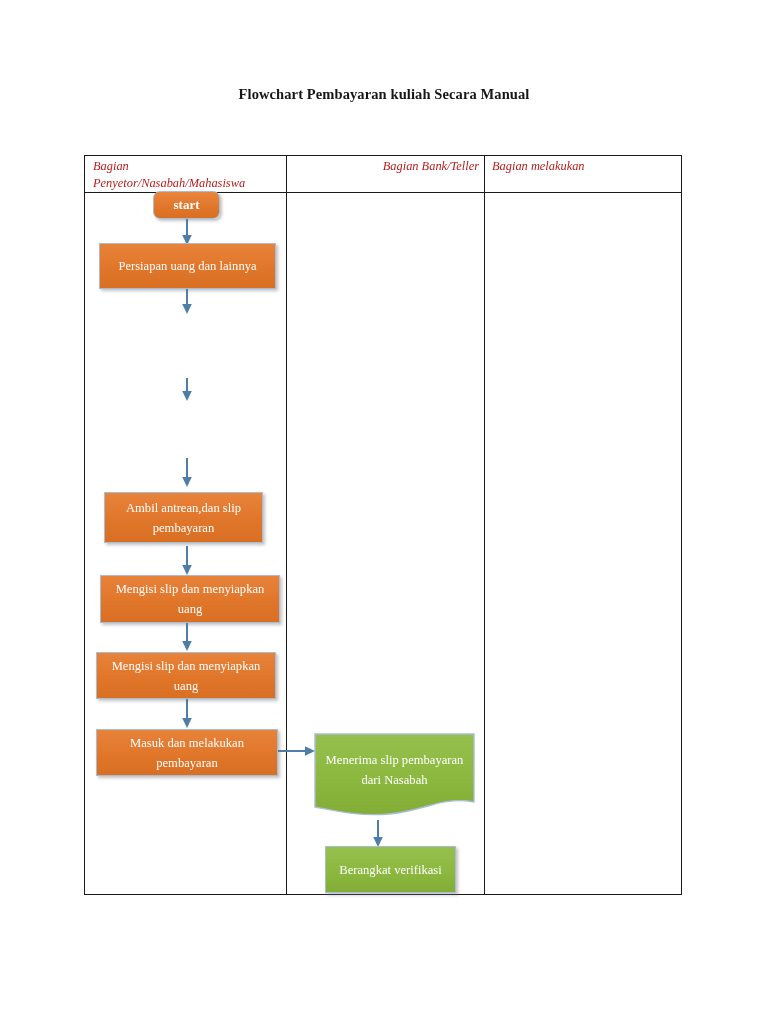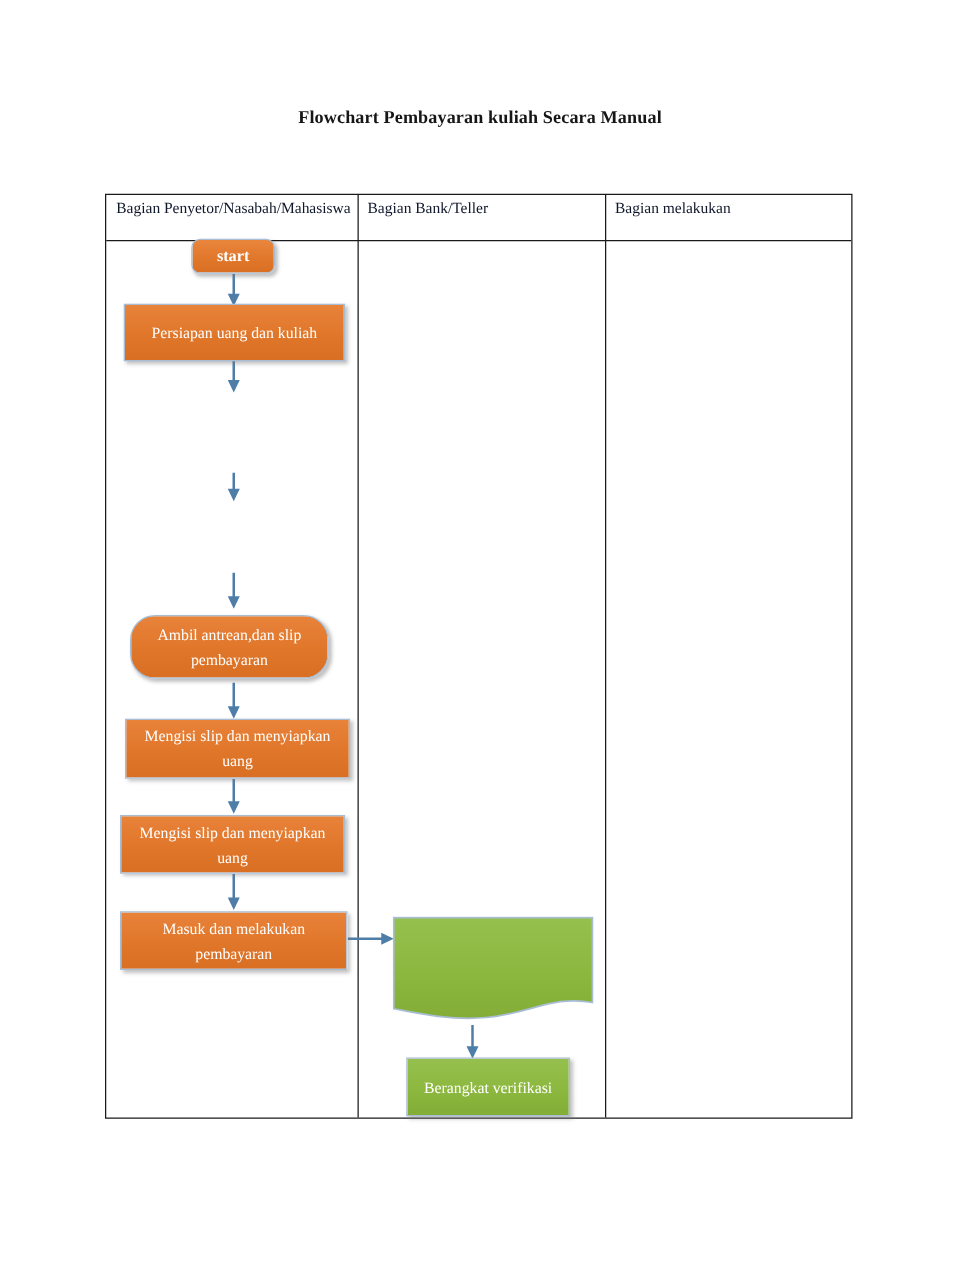--- a/index.html
+++ b/index.html
@@ -63,26 +63,27 @@
     right: 0;
     top: 36px;
     height: 1.2px;
     background: #1a1a1a;
   }
 
   .lane-head {
     position: absolute;
     top: 2px;
     font-size: 12.4px;
-    color: #0f172a;
+    color: #b91c1c;
     line-height: 16.5px;
     font-family: "Liberation Serif", "DejaVu Serif", serif;
+    font-style: italic;
   }
   .lane-head.h1 { left: 8px;   width: 190px; }
-  .lane-head.h2 { left: 209px; width: 185px; }
+  .lane-head.h2 { left: 209px; width: 185px; text-align: right; }
   .lane-head.h3 { left: 407px; width: 185px; }
 
   
   .node {
     position: absolute;
     box-sizing: border-box;
     display: flex;
     align-items: center;
     justify-content: center;
     text-align: center;
@@ -217,26 +218,26 @@
       <line x1="7" y1="0" x2="7" y2="19" stroke="#4e7ea8" stroke-width="2"></line>
       <polygon points="7,27 2.2,17 11.8,17" fill="#4e7ea8"></polygon>
     </svg>
   </div>
 
   <div class="node orange start" style="left:153px; top:191px; width:67px; height:28px;">
     <span class="txt">start</span>
   </div>
 
   <div class="node orange" style="left:99px; top:243px; width:177px; height:46px;">
-    <span class="txt">Persiapan uang dan kuliah</span>
-  </div>
-
-
-
-  <div class="node orange" style="left:104px; top:492px; width:159px; height:51px;border-radius:20px;">
+    <span class="txt">Persiapan uang dan lainnya</span>
+  </div>
+
+
+
+  <div class="node orange" style="left:104px; top:492px; width:159px; height:51px;">
     <span class="txt">Ambil antrean,dan slip pembayaran</span>
   </div>
 
   <div class="node orange" style="left:100px; top:575px; width:180px; height:48px;">
     <span class="txt">Mengisi slip dan menyiapkan uang</span>
   </div>
 
   <div class="node orange" style="left:96px; top:652px; width:180px; height:47px;">
     <span class="txt">Mengisi slip dan menyiapkan uang</span>
   </div>
@@ -249,19 +250,20 @@
     <svg class="doc-svg" viewBox="0 0 161 88" preserveAspectRatio="none">
       <defs>
         <linearGradient id="greenGrad" x1="0" y1="0" x2="0" y2="1">
           <stop offset="0%" stop-color="#95c04e"></stop>
           <stop offset="55%" stop-color="#8cb83f"></stop>
           <stop offset="100%" stop-color="#83ad36"></stop>
         </linearGradient>
       </defs>
       <path d="M1,1 L160,1 L160,69 C128,63 110,78 75,81 C46,83.5 22,78 1,74 Z" fill="url(#greenGrad)" stroke="#a8bdd4" stroke-width="1.4"></path>
     </svg>
+    <span class="txt">Menerima slip pembayaran dari Nasabah</span>
   </div>
 
   <div class="node green" style="left:325px; top:846px; width:131px; height:47px;">
     <span class="txt">Berangkat verifikasi</span>
   </div>
 
 </div>
 
 </body></html>

